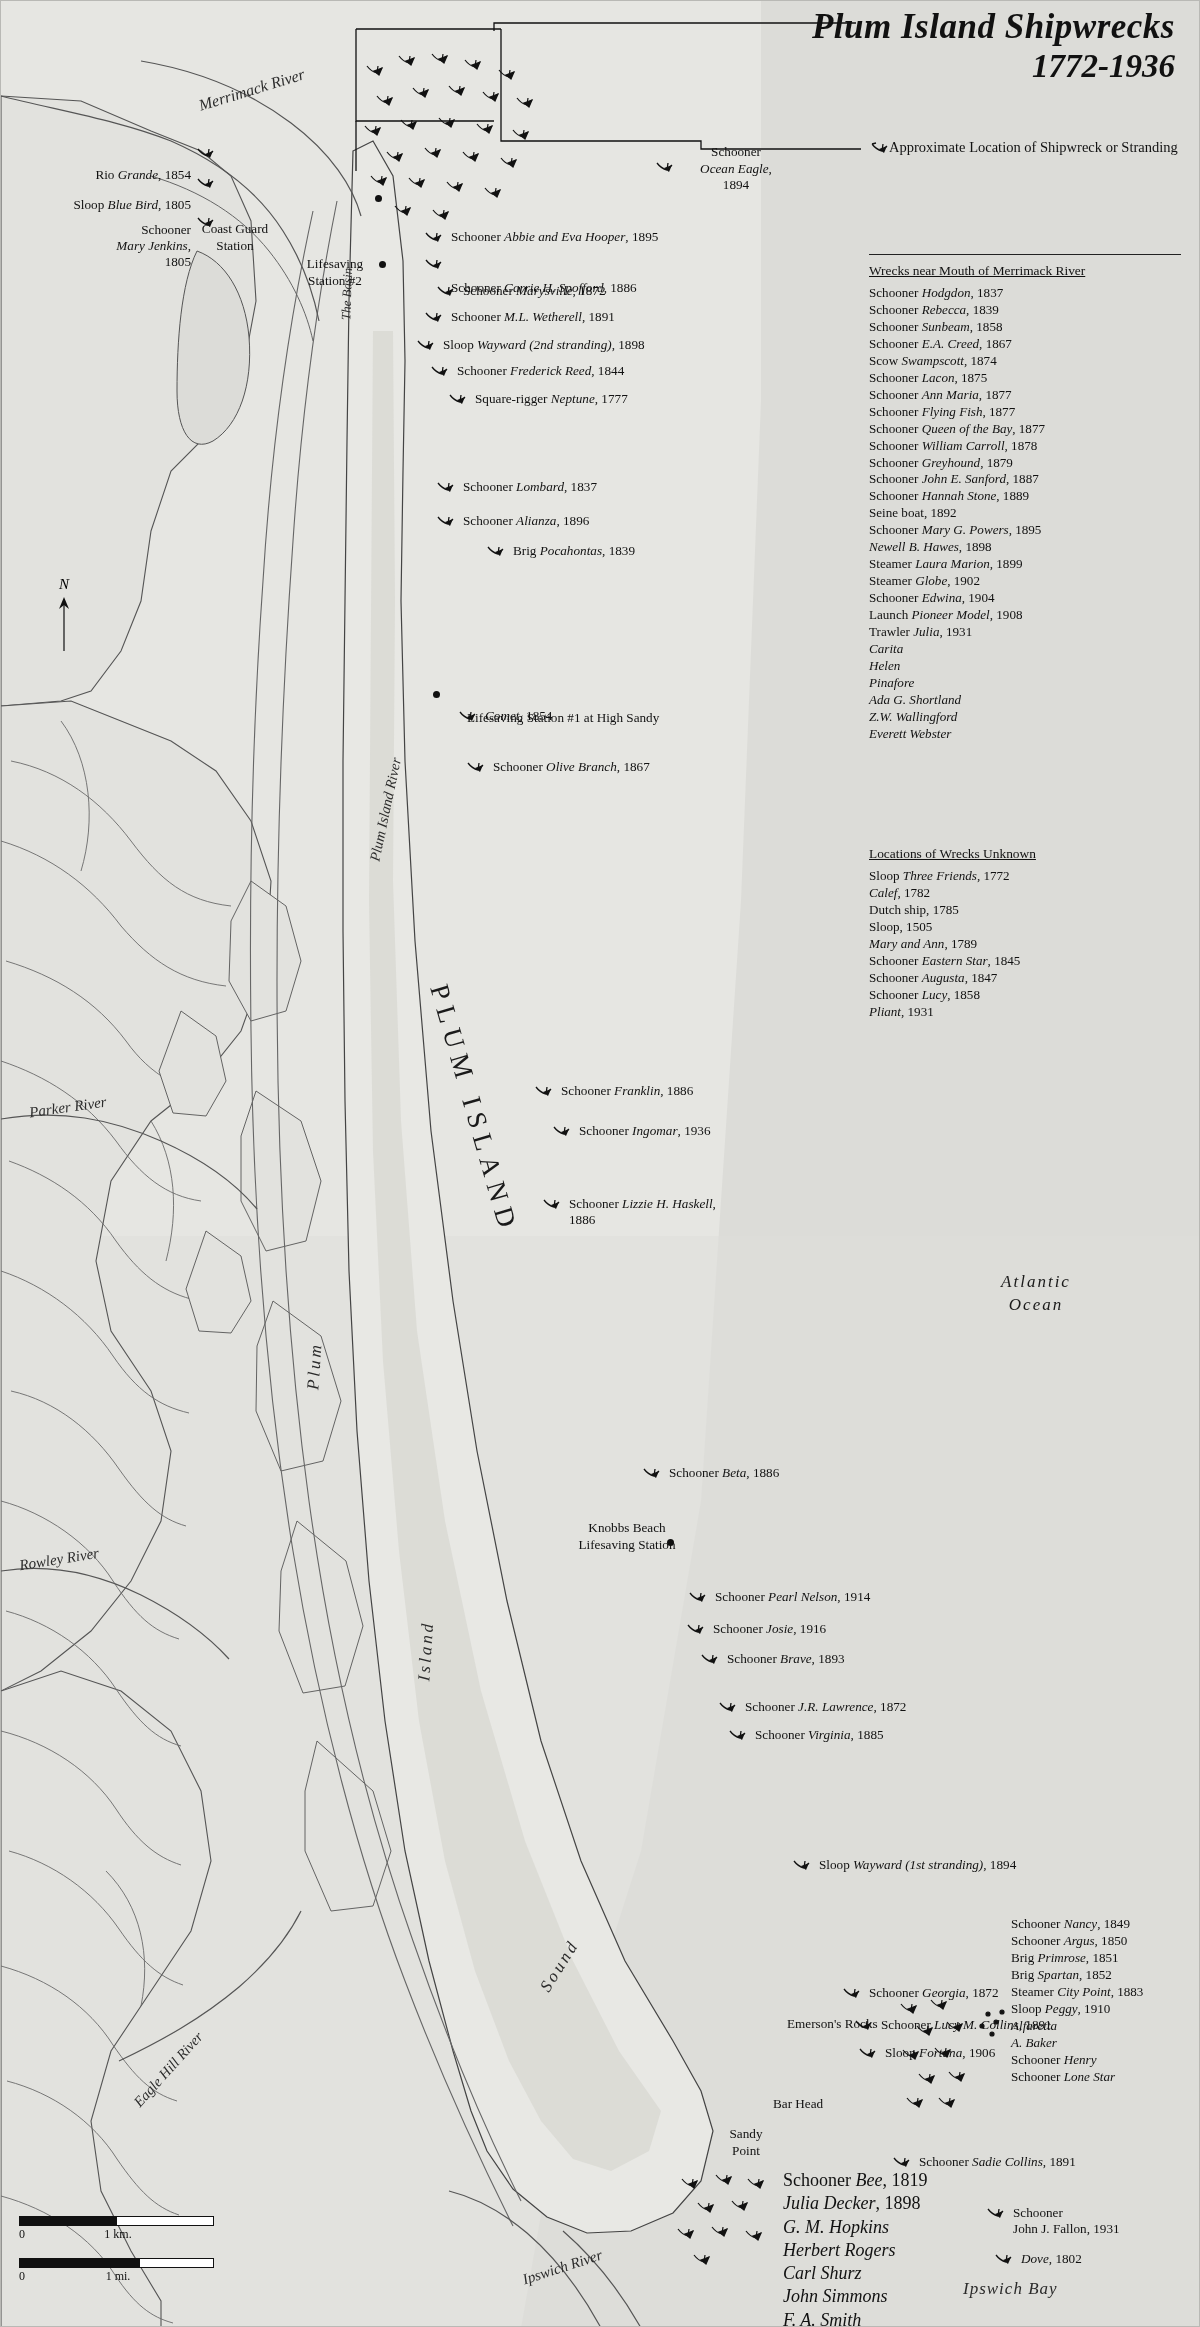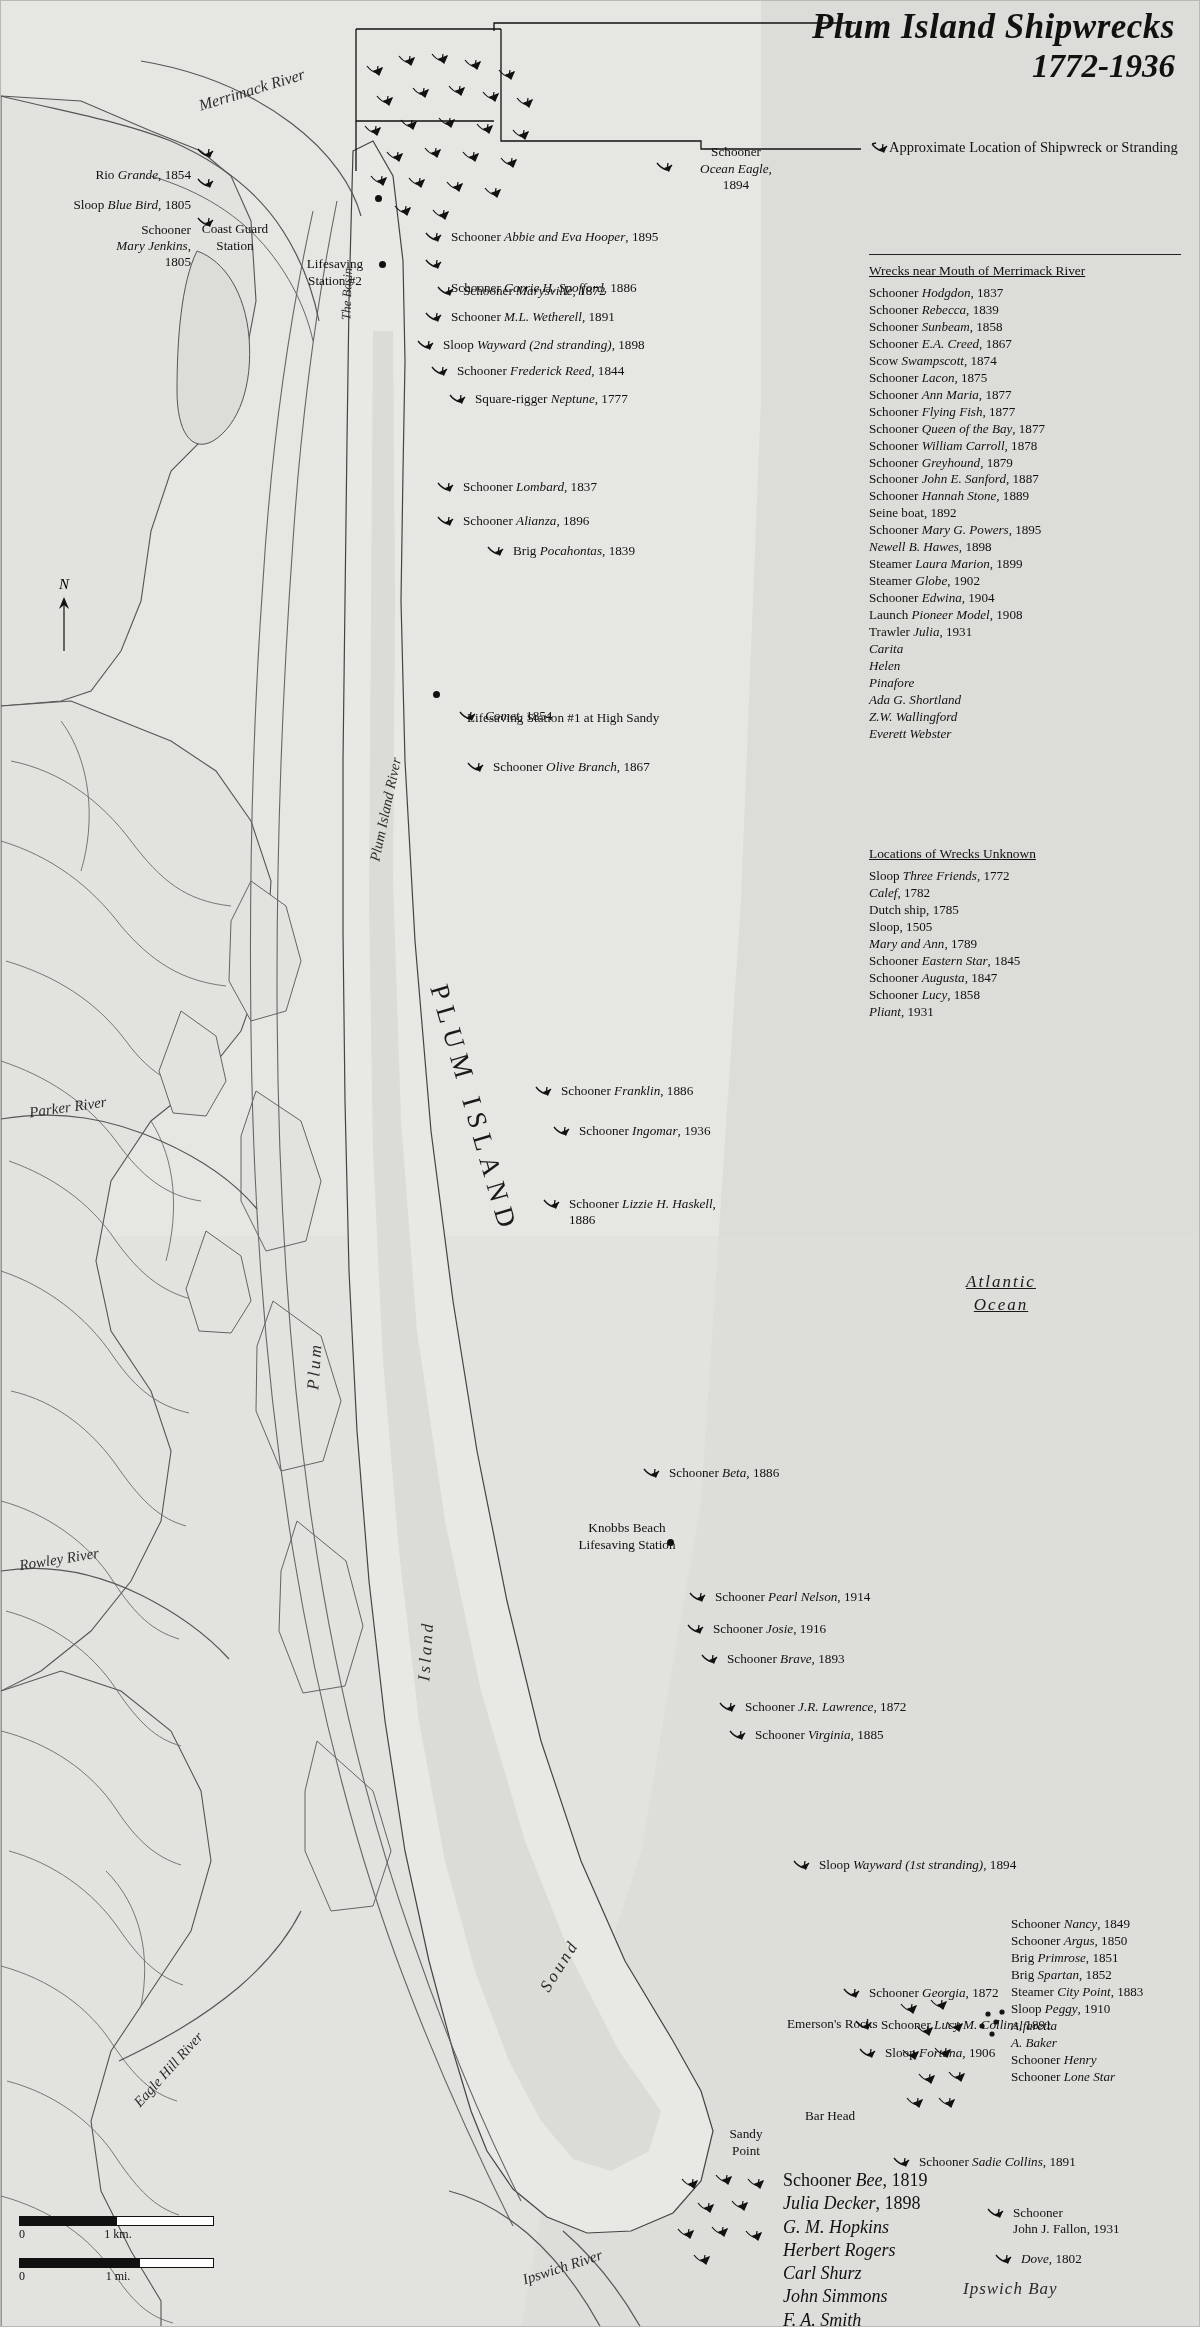--- a/index.html
+++ b/index.html
@@ -231,21 +231,21 @@
   <div class="geo-lbl" style="left:18px;top:1550px;font-size:15px;transform:rotate(-9deg);">Rowley River</div>
   <div class="geo-lbl" style="left:120px;top:2060px;font-size:14.5px;transform:rotate(-48deg);">Eagle Hill River</div>
   <div class="geo-lbl" style="left:520px;top:2258px;font-size:15px;transform:rotate(-18deg);">Ipswich River</div>
 
   <div class="geo-lbl" style="left:290px;top:1355px;font-size:17px;letter-spacing:3px;transform:rotate(-86deg);">Plum</div>
   <div class="geo-lbl" style="left:395px;top:1640px;font-size:17px;letter-spacing:3px;transform:rotate(-86deg);">Island</div>
   <div class="geo-lbl" style="left:530px;top:1955px;font-size:17px;letter-spacing:3px;transform:rotate(-58deg);">Sound</div>
 
   <div class="island-name" style="left:452px;top:980px;transform:rotate(74deg);transform-origin:left top;">PLUM ISLAND</div>
 
-  <div class="ocean-lbl" style="left:900px;top:1270px;width:200px;white-space:pre-line;text-decoration:underline;">Atlantic
+  <div class="ocean-lbl" style="left:935px;top:1270px;width:200px;white-space:pre-line;">Atlantic
 Ocean</div>
   <div class="geo-lbl" style="left:962px;top:2278px;font-size:17px;letter-spacing:1px;">Ipswich Bay</div>
 
   <div class="north">
     <div>N</div>
     <svg width="22" height="58" viewBox="0 0 22 58" style="display:block;margin:2px auto 0;">
       <path d="M11 4 L11 56" stroke="#111" stroke-width="1.2"></path>
       <path d="M11 2 L6 14 L11 10 L16 14 Z" fill="#111"></path>
     </svg>
   </div>
@@ -259,21 +259,21 @@
   <div class="dot" style="left:378px;top:260px;"></div>
 
   <div class="lbl" style="left:466px;top:709px;">Lifesaving Station #1 at High Sandy</div>
   <div class="dot" style="left:432px;top:690px;"></div>
 
   <div class="lbl c" style="left:560px;top:1519px;width:132px;white-space:pre-line;">Knobbs Beach
 Lifesaving Station</div>
   <div class="dot" style="left:666px;top:1538px;"></div>
 
   <div class="lbl" style="left:786px;top:2015px;">Emerson's Rocks</div>
-  <div class="lbl" style="left:804px;top:2095px;margin-top:12px;">Bar Head</div>
+  <div class="lbl" style="left:772px;top:2095px;">Bar Head</div>
   <div class="lbl c" style="left:712px;top:2125px;width:66px;white-space:pre-line;">Sandy
 Point</div>
 
   <div class="lbl r" style="left:30px;top:145px;width:160px;">Rio <i>Grande</i>, 1854</div>
   <svg class="anchor" style="left:196px;top:146px;" viewBox="0 0 17 13">
       <path d="M1 2 C4 6 7 8 11 9 M11 9 L16 4 M11 9 L12 2" stroke="#111" stroke-width="1.3" fill="none"></path>
       <path d="M8 7 L16 4 L13 11 Z" fill="#111"></path>
     </svg>
 
   <div class="lbl r" style="left:20px;top:175px;width:170px;">Sloop <i>Blue Bird</i>, 1805</div>

